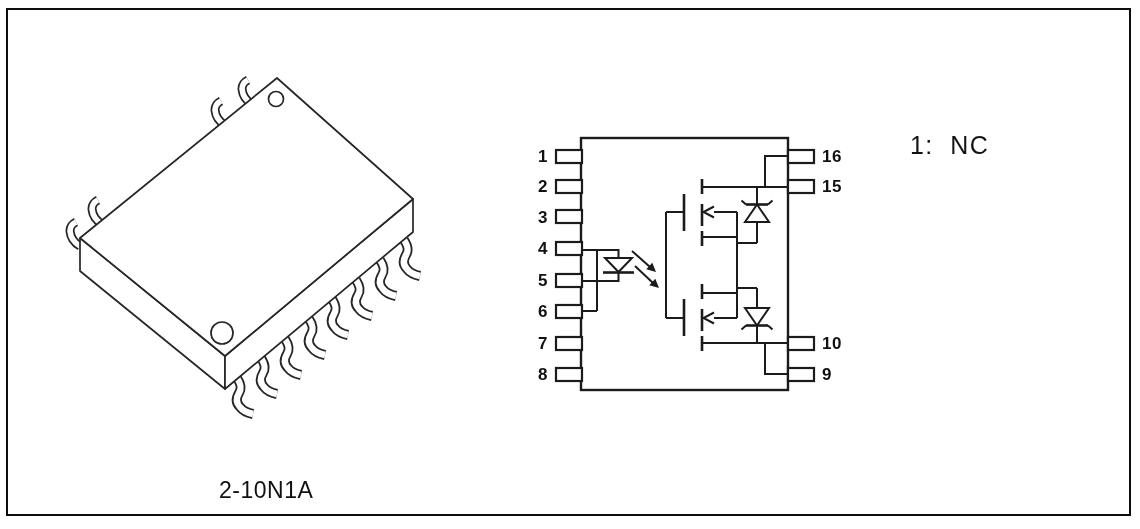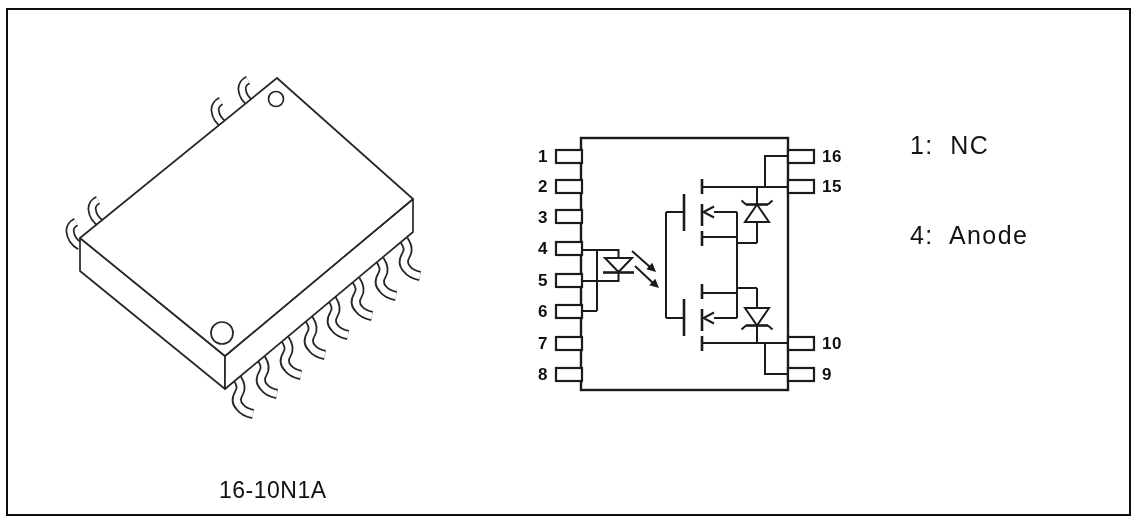--- a/index.html
+++ b/index.html
@@ -2,21 +2,21 @@
 <html><head>
 <meta charset="utf-8">
 <style>
   html,body{margin:0;padding:0;background:#ffffff;}
   body{width:1140px;height:529px;position:relative;font-family:"Liberation Sans",sans-serif;color:#1a1a1a;overflow:hidden;}
   .frame{position:absolute;left:6px;top:8px;width:1125px;height:508px;border:2px solid #0d0d0d;background:#ffffff;box-sizing:border-box;}
   .pkg-svg{position:absolute;left:40px;top:55px;width:430px;height:390px;}
   .pkg-label{position:absolute;left:219px;top:477px;font-size:23px;letter-spacing:0.5px;color:#111;}
   .sch-svg{position:absolute;left:525px;top:130px;width:330px;height:278px;}
   .pinlist{position:absolute;left:910px;top:72px;font-size:25px;letter-spacing:1.4px;line-height:29.7px;white-space:pre;color:#131313;}
-  .pinlist .row{height:29.7px;}
+  .pinlist .row{height:29.7px;text-align:right;}
   
   .w{stroke:#1b1b1b;stroke-width:2;fill:none;}
   .wb{stroke:#1b1b1b;stroke-width:2.6;fill:none;}
   .lead{fill:#ffffff;stroke:#1b1b1b;stroke-width:2.2;}
   .body-rect{fill:none;stroke:#1b1b1b;stroke-width:2.4;}
   .tri{fill:none;stroke:#1b1b1b;stroke-width:2;}
   .ah{fill:#1b1b1b;stroke:none;}
   .pinnum{font-family:"Liberation Sans",sans-serif;font-size:17px;font-weight:bold;letter-spacing:0.5px;fill:#111;}
   
   .p-line{fill:none;stroke:#262626;stroke-width:1.7;}
@@ -92,21 +92,21 @@
   </g>
 
   <polygon class="p-face" points="80,238 225,356 225,389 80,271"></polygon>
   <polygon class="p-face" points="225,356 413,199 413,232 225,389"></polygon>
   <polygon class="p-face" points="277,78 413,199 225,356 80,238"></polygon>
 
   <circle class="p-line" cx="276" cy="99" r="7.5"></circle>
   <circle class="p-line" cx="222" cy="333" r="11"></circle>
 </svg>
 
-<div class="pkg-label">16-10N1A</div>
+<div class="pkg-label">2-10N1A</div>
 
 <svg class="sch-svg" viewBox="525 130 330 278" aria-hidden="true">
 
   <rect class="body-rect" x="581" y="138" width="207" height="252"></rect>
 
   <g>
     <rect class="lead" x="556" y="150" width="26" height="13"></rect>
     <rect class="lead" x="556" y="180" width="26" height="13"></rect>
     <rect class="lead" x="556" y="210" width="26" height="13"></rect>
     <rect class="lead" x="556" y="242" width="26" height="13"></rect>
@@ -200,21 +200,20 @@
     <text class="pinnum" text-anchor="end" x="548" y="380">8</text>
     <text class="pinnum" x="822" y="162">16</text>
     <text class="pinnum" x="822" y="192">15</text>
     <text class="pinnum" x="822" y="349">10</text>
     <text class="pinnum" x="822" y="380">9</text>
   </g>
 </svg>
 
 <div class="pinlist">
   <div class="row">1:  NC</div>
-  <div class="row">4:  Anode</div>
   
   
   
   
   
   
   
 </div>
 
 </body></html>

